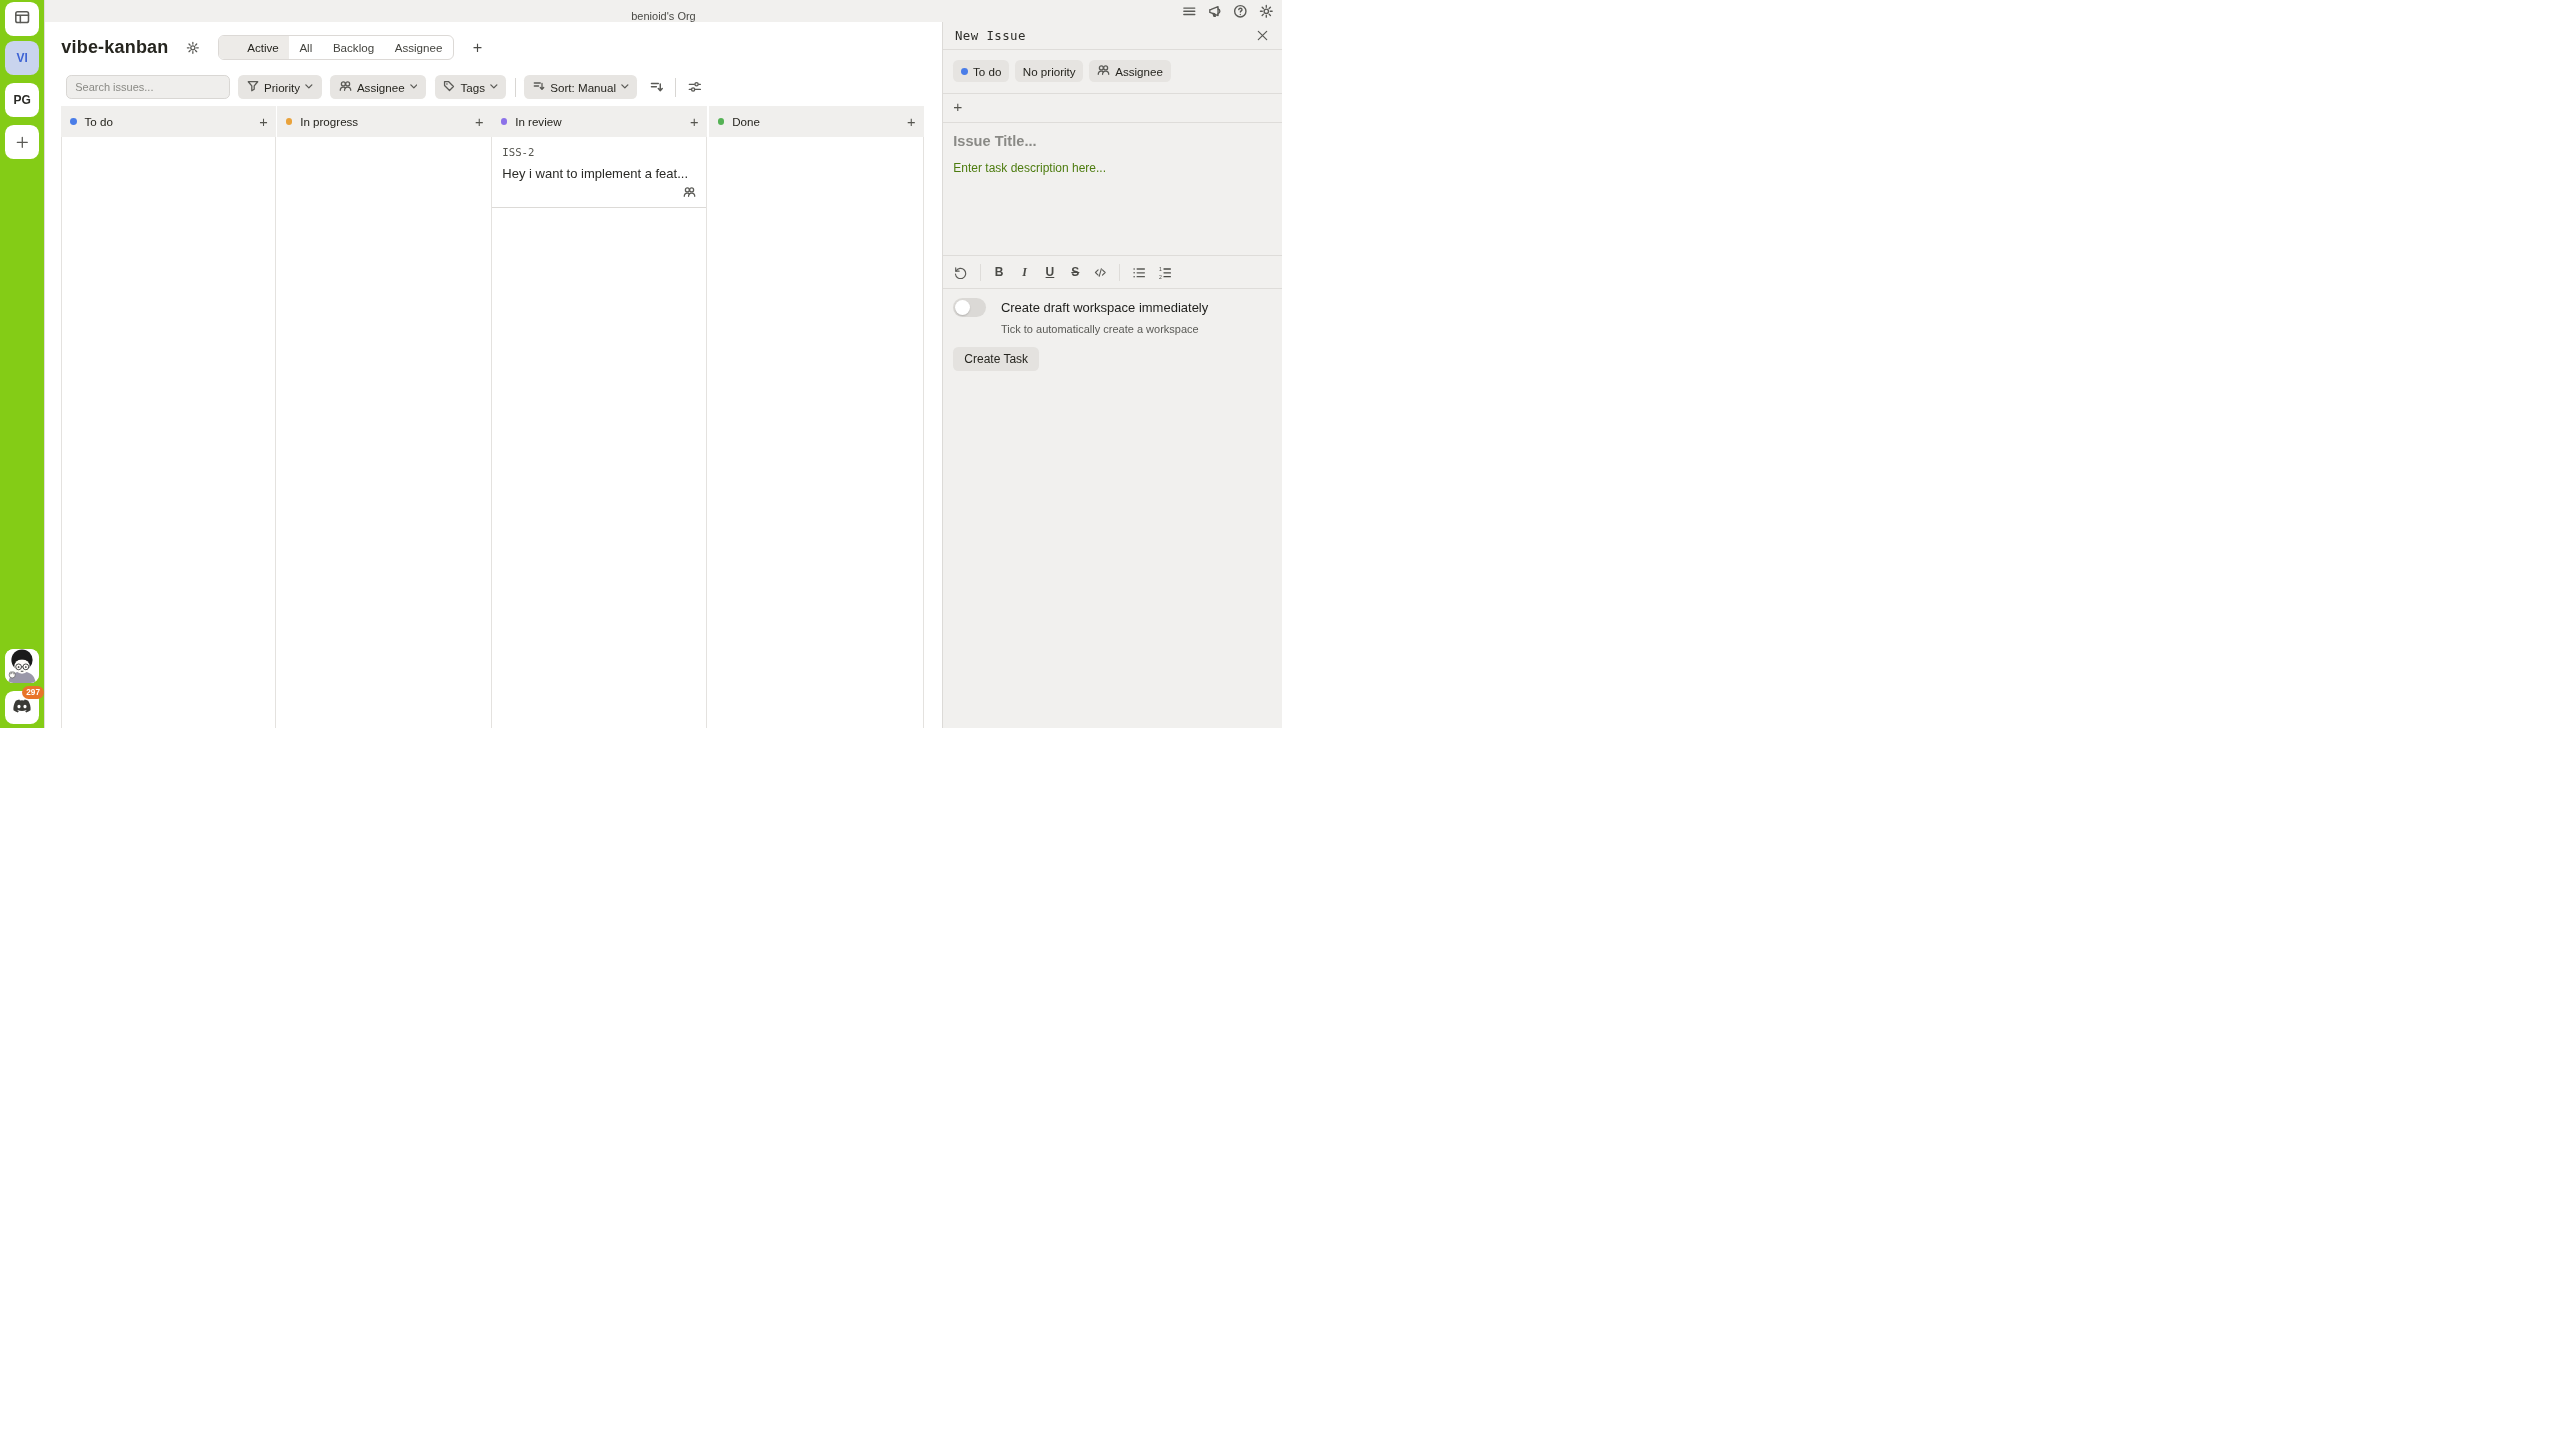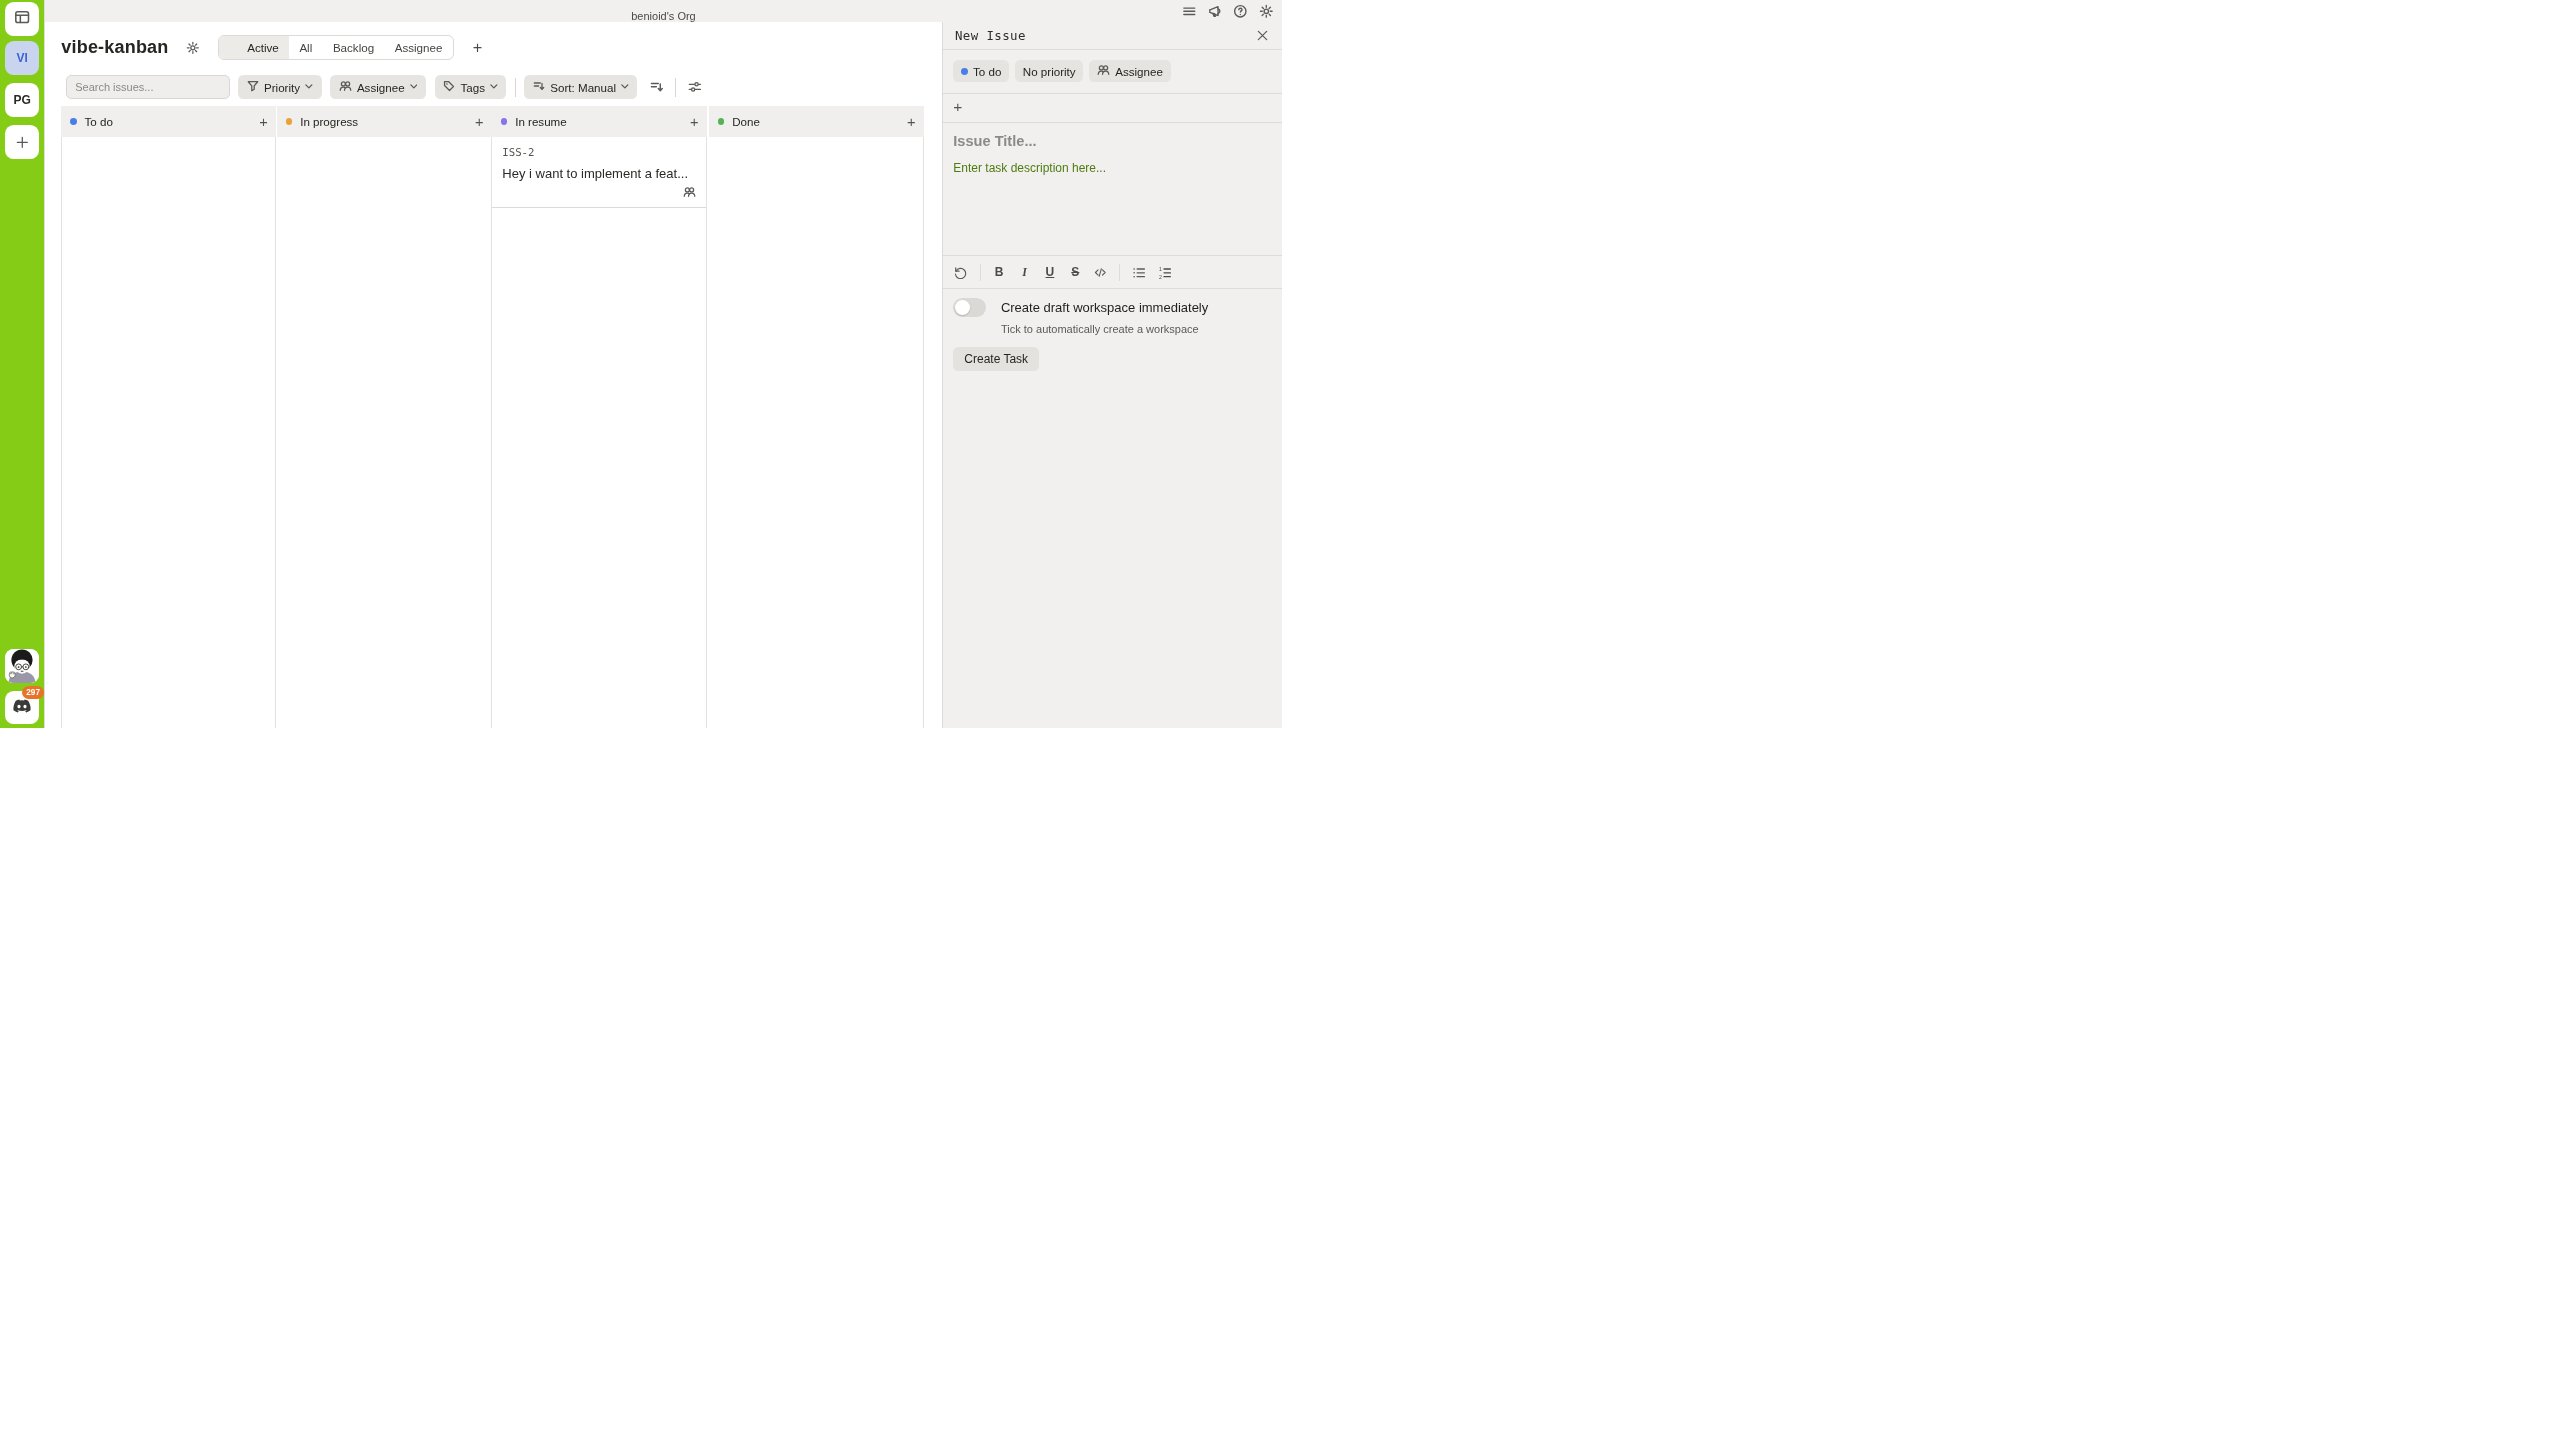--- a/index.html
+++ b/index.html
@@ -291,21 +291,21 @@
         <span class="col-dot" style="background-color: rgb(233, 162, 59);"></span>
         <span class="col-name">In progress</span>
         <span class="col-add">+</span>
       </div>
       <div class="col-body"></div>
     </div>
 
     <div class="column col-2">
       <div class="col-header">
         <span class="col-dot" style="background-color: rgb(140, 114, 233);"></span>
-        <span class="col-name">In resume</span>
+        <span class="col-name">In review</span>
         <span class="col-add">+</span>
       </div>
       <div class="col-body">
         <div class="card-stack">
           <div class="card">
             <div class="card-id">ISS-2</div>
             <div class="card-title">Hey i want to implement a feat...</div>
             <div class="card-foot">
               <svg class="stroke" width="13" height="12" viewBox="0 0 15 14">
                   <circle cx="5" cy="4.6" r="2.3"></circle>

